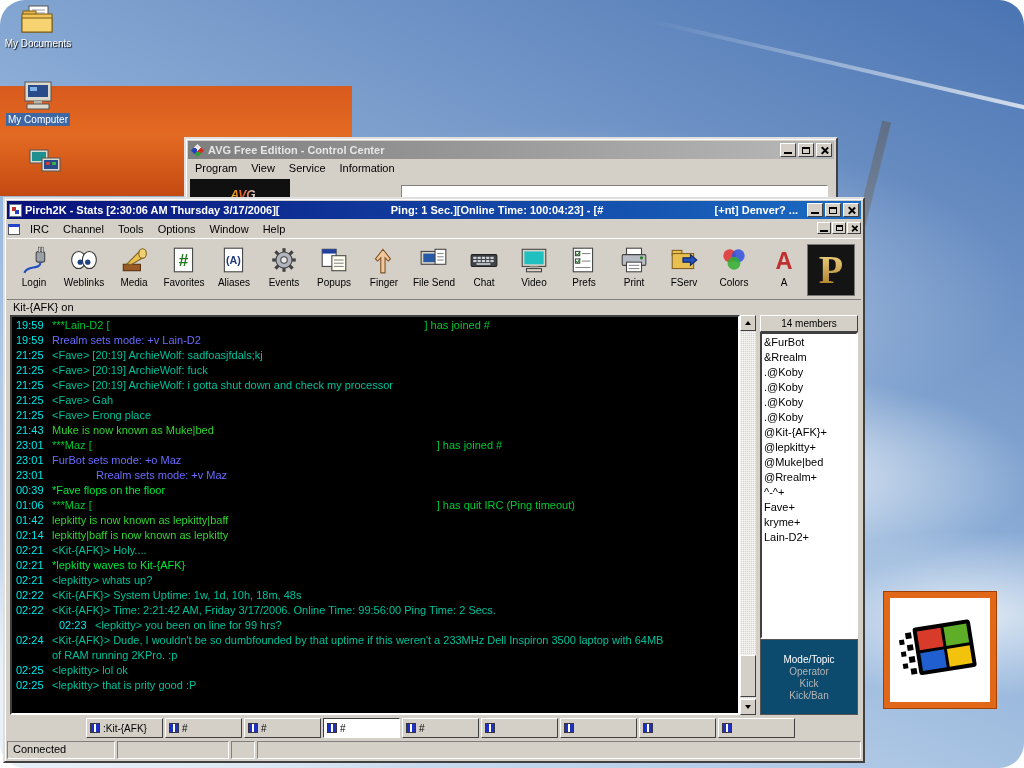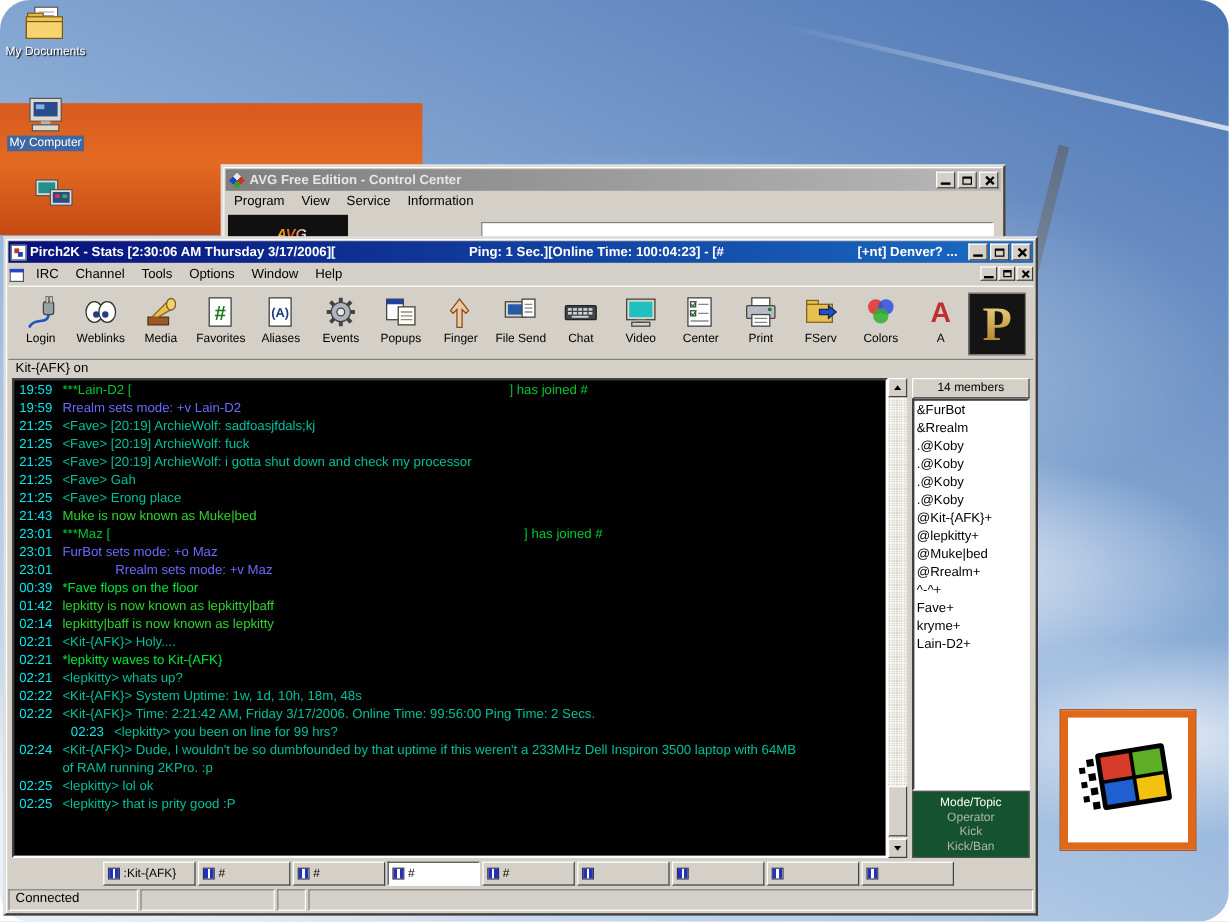--- a/index.html
+++ b/index.html
@@ -104,21 +104,21 @@
   .sthumb{position:absolute;left:0;right:0;bottom:2px;height:42px;background:#d4d0c8;
     border:1px solid;border-color:#fff #404040 #404040 #fff;}
   .tri-up{width:0;height:0;border-left:3px solid transparent;border-right:3px solid transparent;border-bottom:4px solid #000;}
   .tri-down{width:0;height:0;border-left:3px solid transparent;border-right:3px solid transparent;border-top:4px solid #000;}
 
   .members{width:98px;flex:none;display:flex;flex-direction:column;}
   .memhead{height:17px;flex:none;background:#d4d0c8;border:1px solid;border-color:#fff #404040 #404040 #fff;
     font-size:10px;display:flex;align-items:center;justify-content:center;}
   .memlist{flex:1;background:#fff;border:2px solid;border-color:#404040 #fff #fff #404040;
     font-size:11px;line-height:15px;padding:1px 2px;overflow:hidden;color:#000;}
-  .memactions{height:56px;flex:none;background:#14532d;border:1px solid #555;
+  .memactions{height:76px;flex:none;background:#0c4a6e;border:1px solid #555;
     font-size:10px;display:flex;flex-direction:column;align-items:center;justify-content:center;gap:1px;}
   .ma.en{color:#fff;}
   .ma.dis{color:#b4b4b4;}
 
   .switchbar{position:absolute;left:5px;right:5px;bottom:23px;height:20px;display:flex;gap:2px;padding-left:76px;}
   .swtab{width:77px;flex:none;background:#d4d0c8;border:1px solid;border-color:#fff #404040 #404040 #fff;
     display:flex;align-items:center;gap:3px;padding:0 3px;font-size:10px;overflow:hidden;white-space:nowrap;}
   .swtab.active{background:#fff;border-color:#404040 #fff #fff #404040;}
   .swicon{width:10px;height:10px;flex:none;background:#fff;border:1px solid #334;
     background-image:linear-gradient(90deg,#2030c0 0 3px,transparent 3px 5px,#2030c0 5px 8px,transparent 8px);}
@@ -391,21 +391,21 @@
               <rect x="4" y="3" width="18" height="22" fill="#fff" stroke="#444"></rect>
               <rect x="6" y="6" width="4" height="4" fill="none" stroke="#444"></rect>
               <path d="M6.5 8 l1.5 1.5 L10.5 5.5" stroke="#208020" fill="none"></path>
               <rect x="6" y="13" width="4" height="4" fill="none" stroke="#444"></rect>
               <path d="M6.5 15 l1.5 1.5 L10.5 12.5" stroke="#208020" fill="none"></path>
               <line x1="12" y1="8" x2="20" y2="8" stroke="#888"></line>
               <line x1="12" y1="15" x2="20" y2="15" stroke="#888"></line>
               <line x1="6" y1="21" x2="20" y2="21" stroke="#888"></line>
             </svg>
           </div>
-          <div class="tlabel">Center</div>
+          <div class="tlabel">Prefs</div>
         </div>
         <div class="tool">
           <div class="ticon">
             <svg viewBox="0 0 28 28">
               <rect x="7" y="3" width="14" height="7" fill="#fff" stroke="#444"></rect>
               <rect x="3" y="9" width="22" height="10" rx="1" fill="#b8bcc4" stroke="#444"></rect>
               <circle cx="21" cy="12" r="1.5" fill="#208020"></circle>
               <rect x="7" y="16" width="14" height="9" fill="#fff" stroke="#444"></rect>
               <line x1="9" y1="19" x2="19" y2="19" stroke="#888"></line>
               <line x1="9" y1="22" x2="19" y2="22" stroke="#888"></line>
@@ -491,20 +491,24 @@
               <span class="ctime" style="color: rgb(0, 232, 232);">23:01</span>
               <span class="cbody"><span style="color: rgb(106, 106, 255);">FurBot sets mode: +o Maz</span></span>
             </div>
             <div class="chatline">
               <span class="ctime" style="color: rgb(0, 232, 232);">23:01</span>
               <span class="cbody"><span style="color: rgb(106, 106, 255); margin-left: 44px;">Rrealm sets mode: +v Maz</span></span>
             </div>
             <div class="chatline">
               <span class="ctime" style="color: rgb(0, 232, 232);">00:39</span>
               <span class="cbody"><span style="color: rgb(0, 232, 56);">*Fave flops on the floor</span></span>
+            </div>
+            <div class="chatline">
+              <span class="ctime" style="color: rgb(0, 232, 232);">01:06</span>
+              <span class="cbody"><span style="color: rgb(0, 200, 49);">***Maz [</span><span class="cgap" style="width: 345px;"></span><span style="color: rgb(0, 200, 49);">] has quit IRC (Ping timeout)</span></span>
             </div>
             <div class="chatline">
               <span class="ctime" style="color: rgb(0, 232, 232);">01:42</span>
               <span class="cbody"><span style="color: rgb(47, 211, 47);">lepkitty is now known as lepkitty|baff</span></span>
             </div>
             <div class="chatline">
               <span class="ctime" style="color: rgb(0, 232, 232);">02:14</span>
               <span class="cbody"><span style="color: rgb(47, 211, 47);">lepkitty|baff is now known as lepkitty</span></span>
             </div>
             <div class="chatline">

